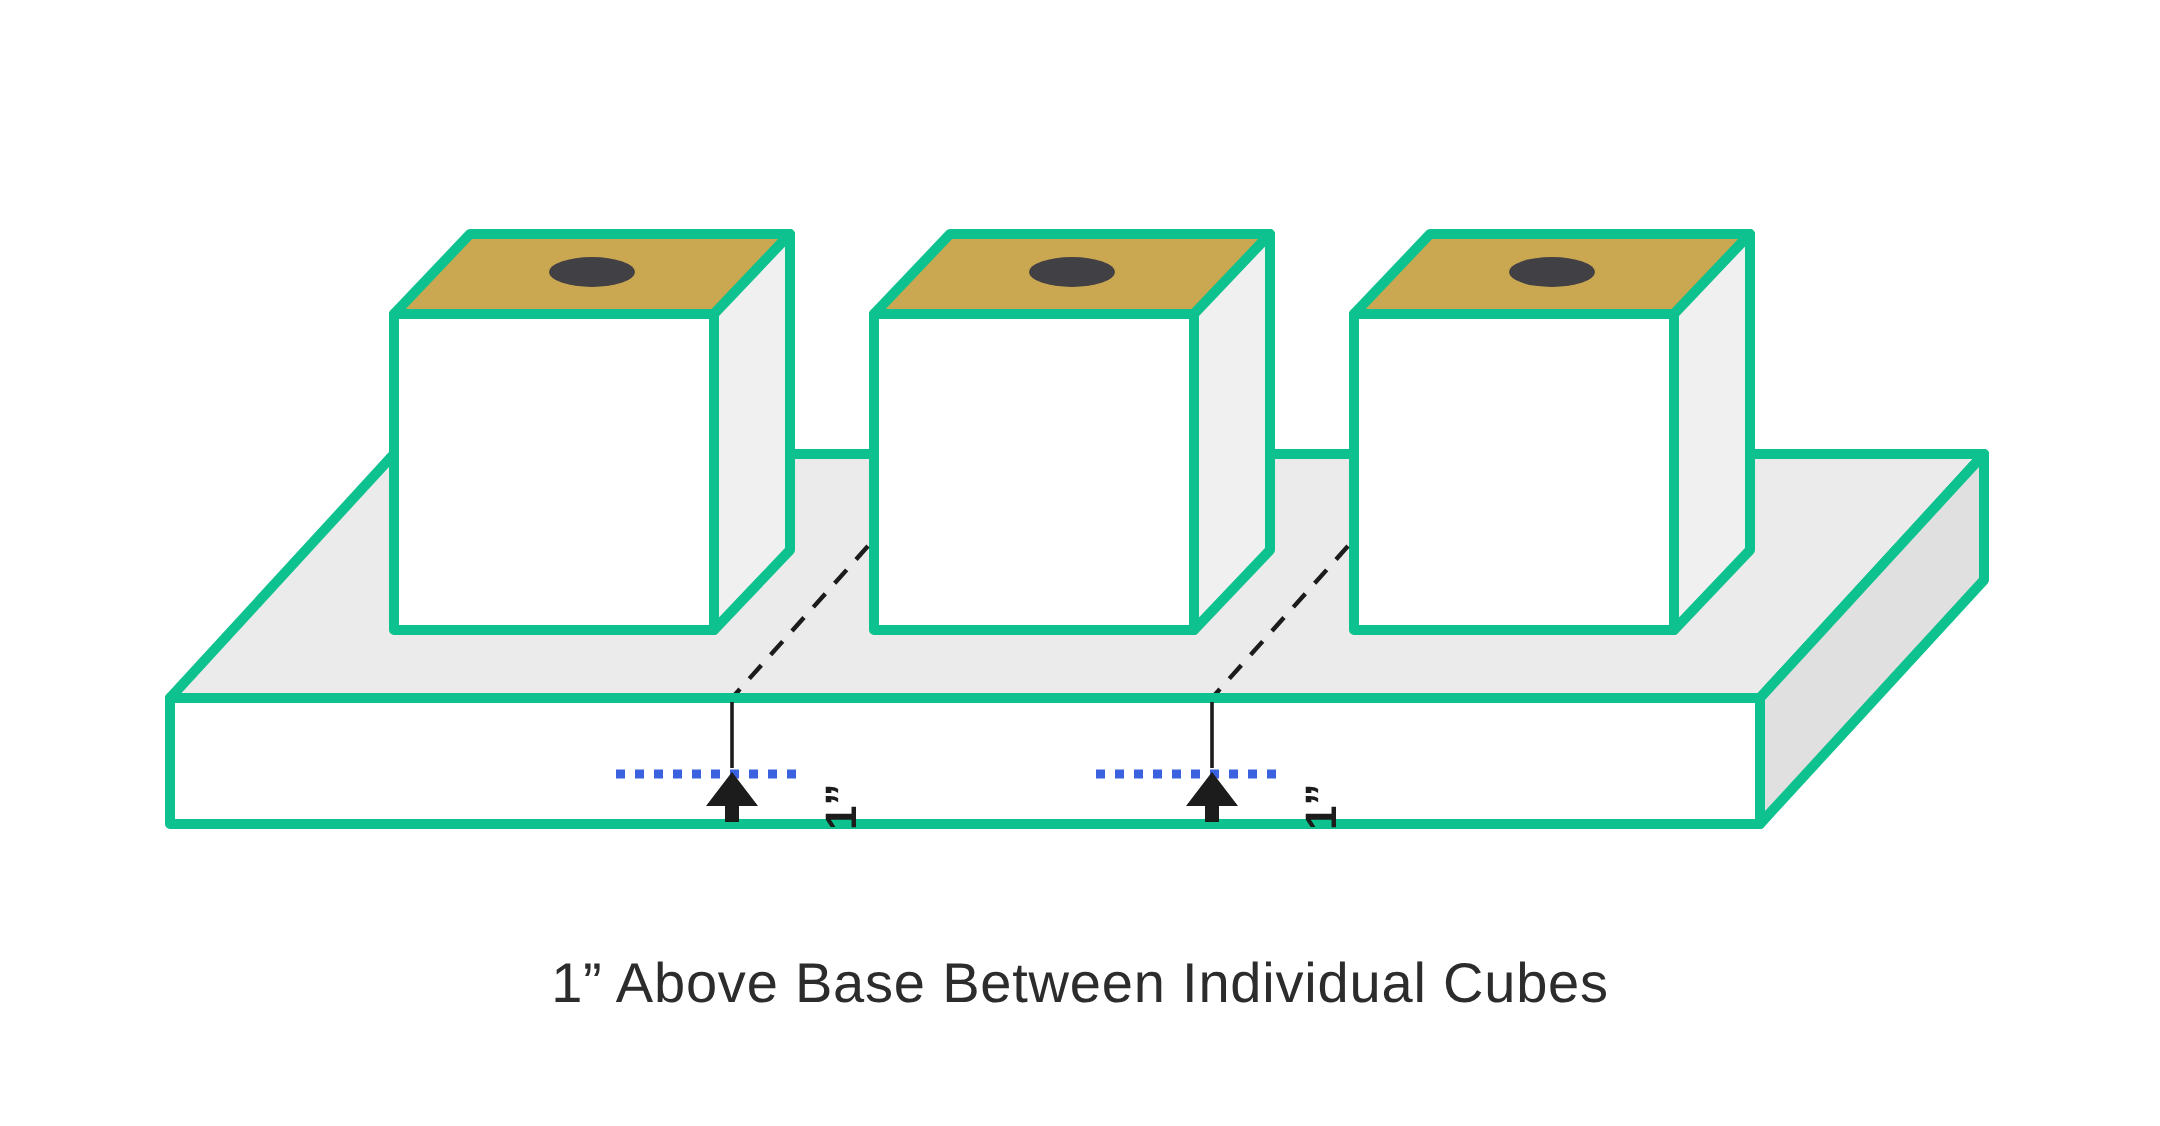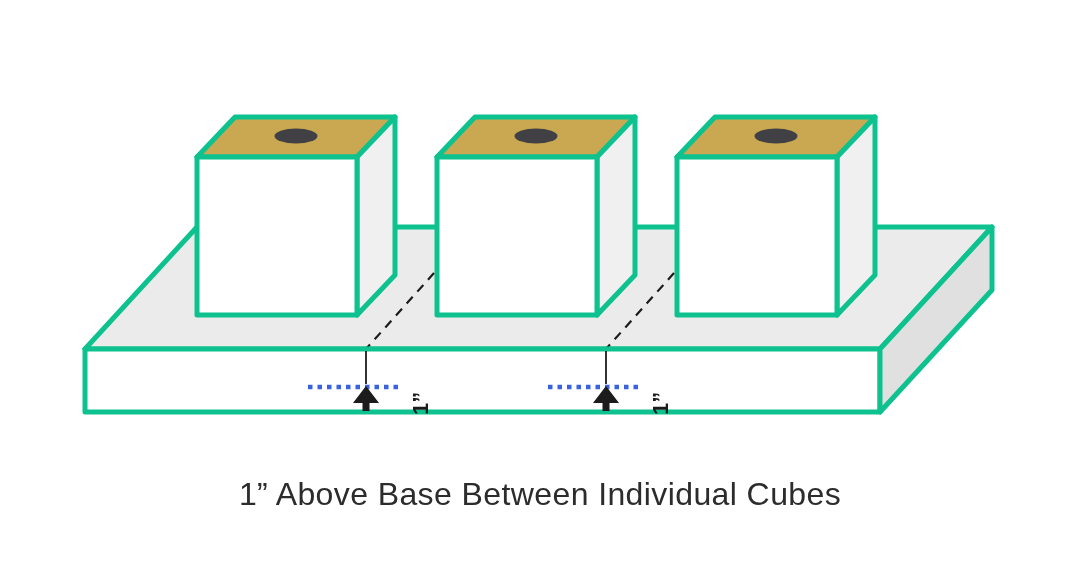--- a/index.html
+++ b/index.html
@@ -21,21 +21,21 @@
     position:relative;
     overflow:hidden;
   }
   .stage{position:absolute;left:0;top:0;width:1080px;height:563px;}
   svg{display:block;}
   .teal-face{stroke:var(--teal);stroke-width:5;stroke-linejoin:round;stroke-linecap:round;}
   .caption{
     position:absolute;
     left:0;top:476px;width:1080px;
     text-align:center;
-    font-size:32px;
+    font-size:28px;
     font-weight:500;
     letter-spacing:.4px;
     color:#2c2c2c;
   }
   .dim-label{
     font-size:22px;
     font-weight:600;
     fill:var(--ink);
   }
 </style>

